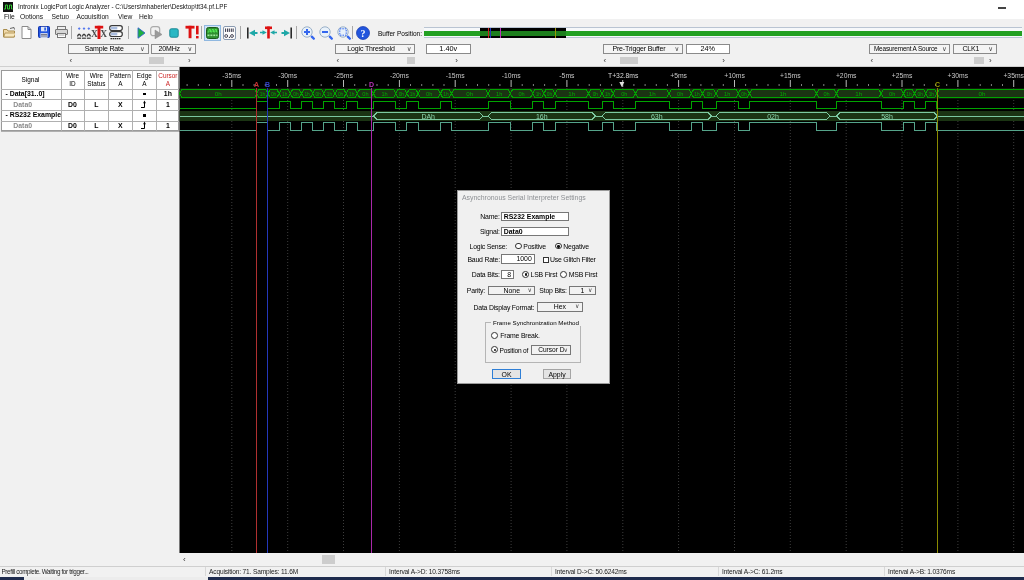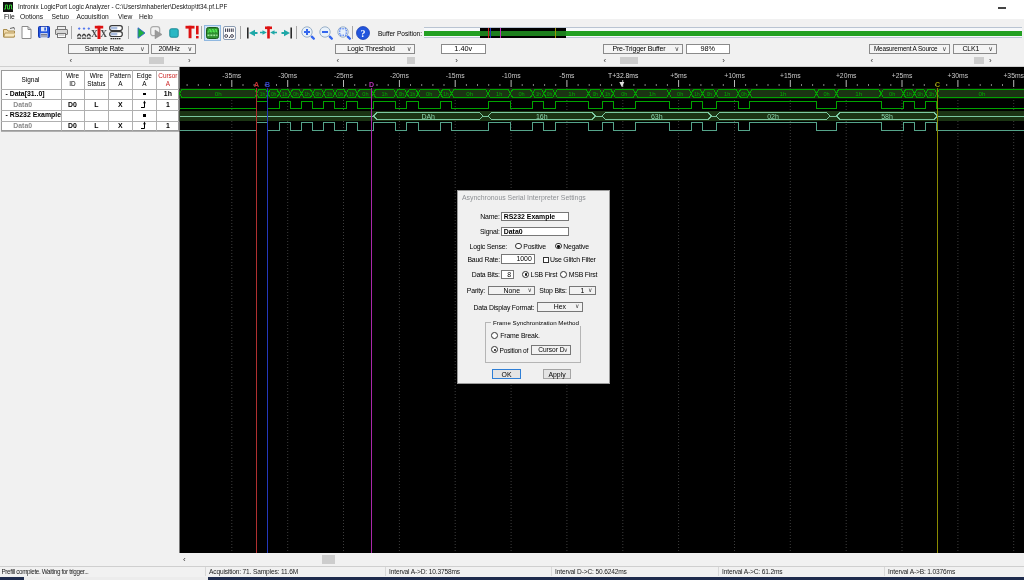--- a/index.html
+++ b/index.html
@@ -178,26 +178,26 @@
       <div style="position:absolute;left:65.5px;top:0.5px;width:1.2px;height:10px;background:#2438bb"></div>
       <div style="position:absolute;left:75.5px;top:0.5px;width:1.2px;height:10px;background:#bb33bb"></div>
       <div style="position:absolute;left:130.5px;top:0.5px;width:1.2px;height:10px;background:#999900"></div>
     </div>
 <div style="position:absolute;left:68px;top:44px;width:80.5px;height:10px;background:#f4f4f4;border:1px solid #8a8a8a;box-sizing:border-box;letter-spacing:-0.15px;font-size:7.0px;line-height:8px;text-align:center;color:#000;padding-right:8px;overflow:hidden">Sample Rate<span style="position:absolute;right:3px;top:0;color:#444;font-size:6.5px">∨</span></div>
     <div style="position:absolute;left:150.5px;top:44px;width:45.5px;height:10px;background:#f4f4f4;border:1px solid #8a8a8a;box-sizing:border-box;letter-spacing:-0.15px;font-size:7.0px;line-height:8px;text-align:center;color:#000;padding-right:8px;overflow:hidden">20MHz<span style="position:absolute;right:3px;top:0;color:#444;font-size:6.5px">∨</span></div>
     <div style="position:absolute;left:69.5px;top:57px;width:8px;height:8px;font-size:8px;color:#333;line-height:8px">‹</div>
     <div style="position:absolute;left:188px;top:57px;width:8px;height:8px;font-size:8px;color:#333;line-height:8px">›</div>
     <div style="position:absolute;left:149px;top:57px;width:15px;height:7px;background:#cdcdcd"></div>
     <div style="position:absolute;left:334.8px;top:44px;width:80.5px;height:10px;background:#f4f4f4;border:1px solid #8a8a8a;box-sizing:border-box;letter-spacing:-0.15px;font-size:7.0px;line-height:8px;text-align:center;color:#000;padding-right:8px;overflow:hidden">Logic Threshold<span style="position:absolute;right:3px;top:0;color:#444;font-size:6.5px">∨</span></div>
-    <div style="position:absolute;left:441px;top:44px;width:44.5px;height:10px;background:#ffffff;border:1px solid #8a8a8a;box-sizing:border-box;font-size:7.3px;line-height:8px;text-align:center;color:#000">1.40v</div>
+    <div style="position:absolute;left:426px;top:44px;width:44.5px;height:10px;background:#ffffff;border:1px solid #8a8a8a;box-sizing:border-box;font-size:7.3px;line-height:8px;text-align:center;color:#000">1.40v</div>
     <div style="position:absolute;left:336.5px;top:57px;width:8px;height:8px;font-size:8px;color:#333;line-height:8px">‹</div>
     <div style="position:absolute;left:455.3px;top:57px;width:8px;height:8px;font-size:8px;color:#333;line-height:8px">›</div>
     <div style="position:absolute;left:406.7px;top:57px;width:8px;height:7px;background:#cdcdcd"></div>
     <div style="position:absolute;left:602.7px;top:44px;width:80.4px;height:10px;background:#f4f4f4;border:1px solid #8a8a8a;box-sizing:border-box;letter-spacing:-0.15px;font-size:7.0px;line-height:8px;text-align:center;color:#000;padding-right:8px;overflow:hidden">Pre-Trigger Buffer<span style="position:absolute;right:3px;top:0;color:#444;font-size:6.5px">∨</span></div>
-    <div style="position:absolute;left:685.5px;top:44px;width:44.5px;height:10px;background:#ffffff;border:1px solid #8a8a8a;box-sizing:border-box;font-size:7.3px;line-height:8px;text-align:center;color:#000">98%</div>
+    <div style="position:absolute;left:685.5px;top:44px;width:44.5px;height:10px;background:#ffffff;border:1px solid #8a8a8a;box-sizing:border-box;font-size:7.3px;line-height:8px;text-align:center;color:#000">24%</div>
     <div style="position:absolute;left:603.6px;top:57px;width:8px;height:8px;font-size:8px;color:#333;line-height:8px">‹</div>
     <div style="position:absolute;left:722.3px;top:57px;width:8px;height:8px;font-size:8px;color:#333;line-height:8px">›</div>
     <div style="position:absolute;left:619.8px;top:57px;width:18px;height:7px;background:#cdcdcd"></div>
     <div style="position:absolute;left:868.8px;top:44px;width:81.7px;height:10px;background:#f4f4f4;border:1px solid #8a8a8a;box-sizing:border-box;letter-spacing:-0.15px;font-size:6.4px;line-height:8px;text-align:center;color:#000;padding-right:8px;overflow:hidden">Measurement A Source<span style="position:absolute;right:3px;top:0;color:#444;font-size:6.5px">∨</span></div>
     <div style="position:absolute;left:952.9px;top:44px;width:44px;height:10px;background:#f4f4f4;border:1px solid #8a8a8a;box-sizing:border-box;letter-spacing:-0.15px;font-size:7.0px;line-height:8px;text-align:center;color:#000;padding-right:8px;overflow:hidden">CLK1<span style="position:absolute;right:3px;top:0;color:#444;font-size:6.5px">∨</span></div>
     <div style="position:absolute;left:870.6px;top:57px;width:8px;height:8px;font-size:8px;color:#333;line-height:8px">‹</div>
     <div style="position:absolute;left:989.1px;top:57px;width:8px;height:8px;font-size:8px;color:#333;line-height:8px">›</div>
     <div style="position:absolute;left:973.7px;top:57px;width:10.5px;height:7px;background:#cdcdcd"></div>
 
 <div style="position:absolute;left:0;top:67px;width:179.5px;height:486px;background:#f1f1f1"></div>

